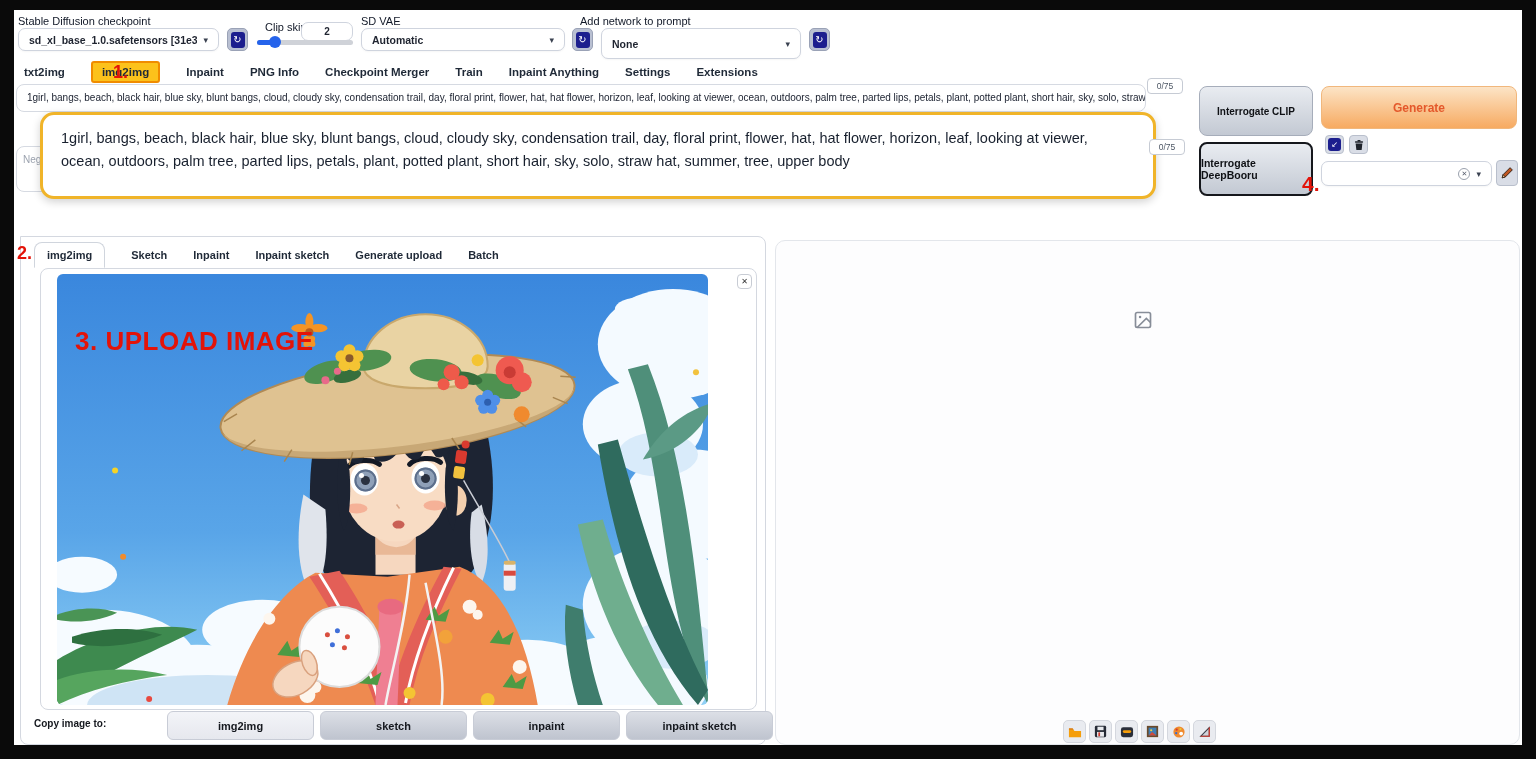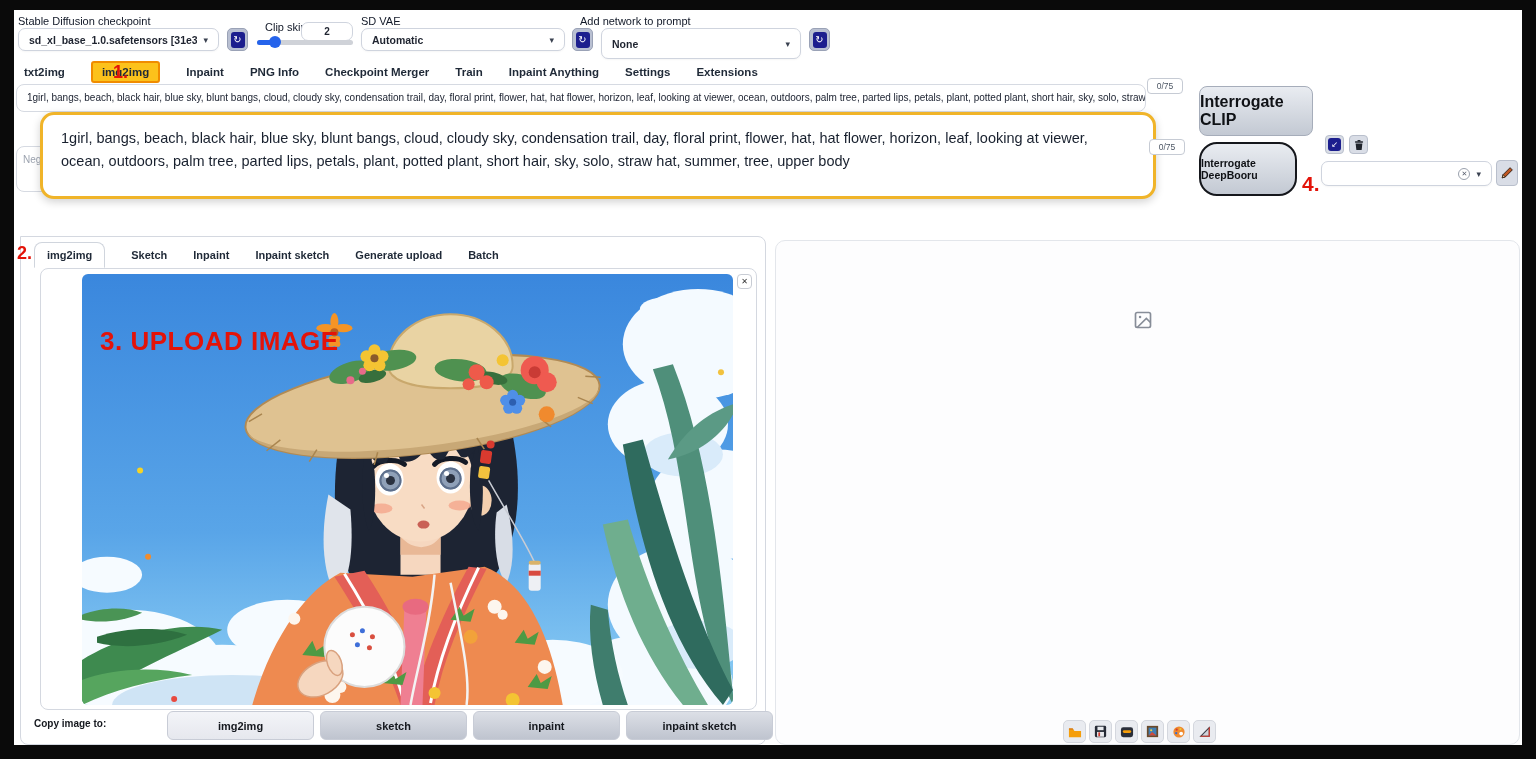--- a/index.html
+++ b/index.html
@@ -35,21 +35,21 @@
   .txtbox { background:#fff; border:1px solid #d6dae2; border-radius:8px; }
   .prompt-line { font-size:10px; color:#202634; white-space:nowrap; overflow:hidden; padding:7px 10px; }
   .counter { background:#fff; border:1px solid #c6cbd4; border-radius:4px; font-size:8.5px; color:#4b5563;
              display:flex; align-items:center; justify-content:center; }
   .zoombox { background:#fff; border:3px solid var(--highlight-border-yellow); border-radius:14px;
              box-shadow:0 3px 8px rgba(0,0,0,.18); padding:12px 18px; font-size:14.5px; color:#18202e; line-height:1.6; }
   .neg-placeholder { color:#9ca3af; font-size:10px; padding:7px 6px; }
 
   
   .gray-btn { background:linear-gradient(#e9ecf1,#c3c9d3); border:1px solid #a6adba; border-radius:8px;
-              display:flex; align-items:center; justify-content:center; font-size:16px; font-weight:700; color:#0f1115; }
+              display:flex; align-items:center; justify-content:center; font-size:10px; font-weight:700; color:#0f1115; }
   .generate-btn { background:linear-gradient(#fce4c6,#f7aa61); border:1px solid #f1b77c; border-radius:8px;
                   display:flex; align-items:center; justify-content:center; font-size:12px; font-weight:700; color:var(--generate-text); }
   .tool-sm { background:#d9dde6; border:1px solid #b9bfcc; border-radius:4px; display:flex; align-items:center; justify-content:center; }
 
   
   .subtab-active { background:#fff; border:1px solid #d0d5dd; border-bottom:1px solid #fff; border-radius:8px 8px 0 0; padding:6px 12px; position:relative; z-index:2; }
   .panel-border { border:1px solid #d4d8e0; border-radius:8px; background:#fff; }
 
   .copy-btn { border:1px solid #c8ccd6; border-radius:6px; display:flex; align-items:center; justify-content:center;
               font-size:11px; font-weight:700; color:#15181e; }
@@ -128,33 +128,36 @@
   </div>
   <div class="abs counter" style="left:1149px; top:139px; width:36px; height:16px; z-index:6;">0/75</div>
 
   <div class="abs zoombox" style="left:40px; top:112px; width:1116px; height:87px; z-index:5; overflow:hidden;">
     <span>1girl, bangs, beach, black hair, blue sky, blunt bangs, cloud, cloudy sky, condensation trail, day, floral print, flower, hat, hat flower, horizon, leaf, looking at viewer, ocean, outdoors, palm tree, parted lips, petals, plant, potted plant, short hair, sky, solo, straw hat, summer, tree, upper body</span>
   </div>
 
   <div class="abs gray-btn" style="left:1199px; top:86px; width:114px; height:50px;">
     <span>Interrogate CLIP</span>
   </div>
+  <div class="abs generate-btn" style="left:1321px; top:86px; width:196px; height:43px;">
+    <span>Generate</span>
+  </div>
 
   <div class="abs tool-sm" style="left:1325px; top:135px; width:19px; height:19px;">
     <span class="navy-chip" style="width:13px; height:13px; font-size:8px;">↙</span>
   </div>
   <div class="abs tool-sm" style="left:1349px; top:135px; width:19px; height:19px;">
     <svg width="12" height="12" viewBox="0 0 16 16">
       <rect x="2.5" y="3" width="11" height="2" rx="1" fill="#1f232b"></rect>
       <rect x="6" y="1.2" width="4" height="2" rx="0.6" fill="#1f232b"></rect>
       <path d="M3.5 6h9l-1 8.5h-7z" fill="#1f232b"></path>
     </svg>
   </div>
 
-  <div class="abs gray-btn" style="left:1199px; top:142px; width:98px; height:54px; border:2.5px solid #15171c; border-radius:18px; font-size:10.5px;justify-content:flex-end;">
+  <div class="abs gray-btn" style="left:1199px; top:142px; width:114px; height:54px; border:2.5px solid #15171c; border-radius:8px; font-size:10.5px;justify-content:flex-end;">
     <span>Interrogate DeepBooru</span>
   </div>
   <div class="abs annot" style="left:1302px; top:172px; font-size:21px; z-index:7;">4.</div>
 
   <div class="abs selectbox" style="left:1321px; top:161px; width:171px; height:25px; justify-content:flex-end;">
     <span style="border:1px solid #9aa1ad; border-radius:50%; width:12px; height:12px; display:flex; align-items:center; justify-content:center; font-size:7px; color:#5a6170;">✕</span>
     <span class="caret">▾</span>
   </div>
   <div class="abs tool-sm" style="left:1496px; top:160px; width:22px; height:26px;">
     <svg width="14" height="14" viewBox="0 0 16 16">
@@ -171,21 +174,21 @@
     <span class="subtab-active tab-item"><span>img2img</span></span>
     <span class="tab-item">Sketch</span>
     <span class="tab-item">Inpaint</span>
     <span class="tab-item">Inpaint sketch</span>
     <span class="tab-item">Generate upload</span>
     <span class="tab-item">Batch</span>
   </div>
 
   <div class="abs panel-border" style="left:40px; top:268px; width:717px; height:442px;"></div>
 
-  <div class="abs" style="left:82px; top:274px; width:651px; height:431px; border-radius:6px; overflow:hidden;">
+  <div class="abs" style="left:57px; top:274px; width:651px; height:431px; border-radius:6px; overflow:hidden;">
     <svg width="651" height="431" viewBox="0 0 650 430" preserveAspectRatio="none">
       <defs>
         <linearGradient id="sky" x1="0" y1="0" x2="0" y2="1">
           <stop offset="0" stop-color="#3a87dd"></stop>
             <stop offset="0.6" stop-color="#59a5e8"></stop>
             <stop offset="1" stop-color="#8fd0f5"></stop>
         </linearGradient>
       </defs>
       <rect width="650" height="430" fill="url(#sky)"></rect>
 

